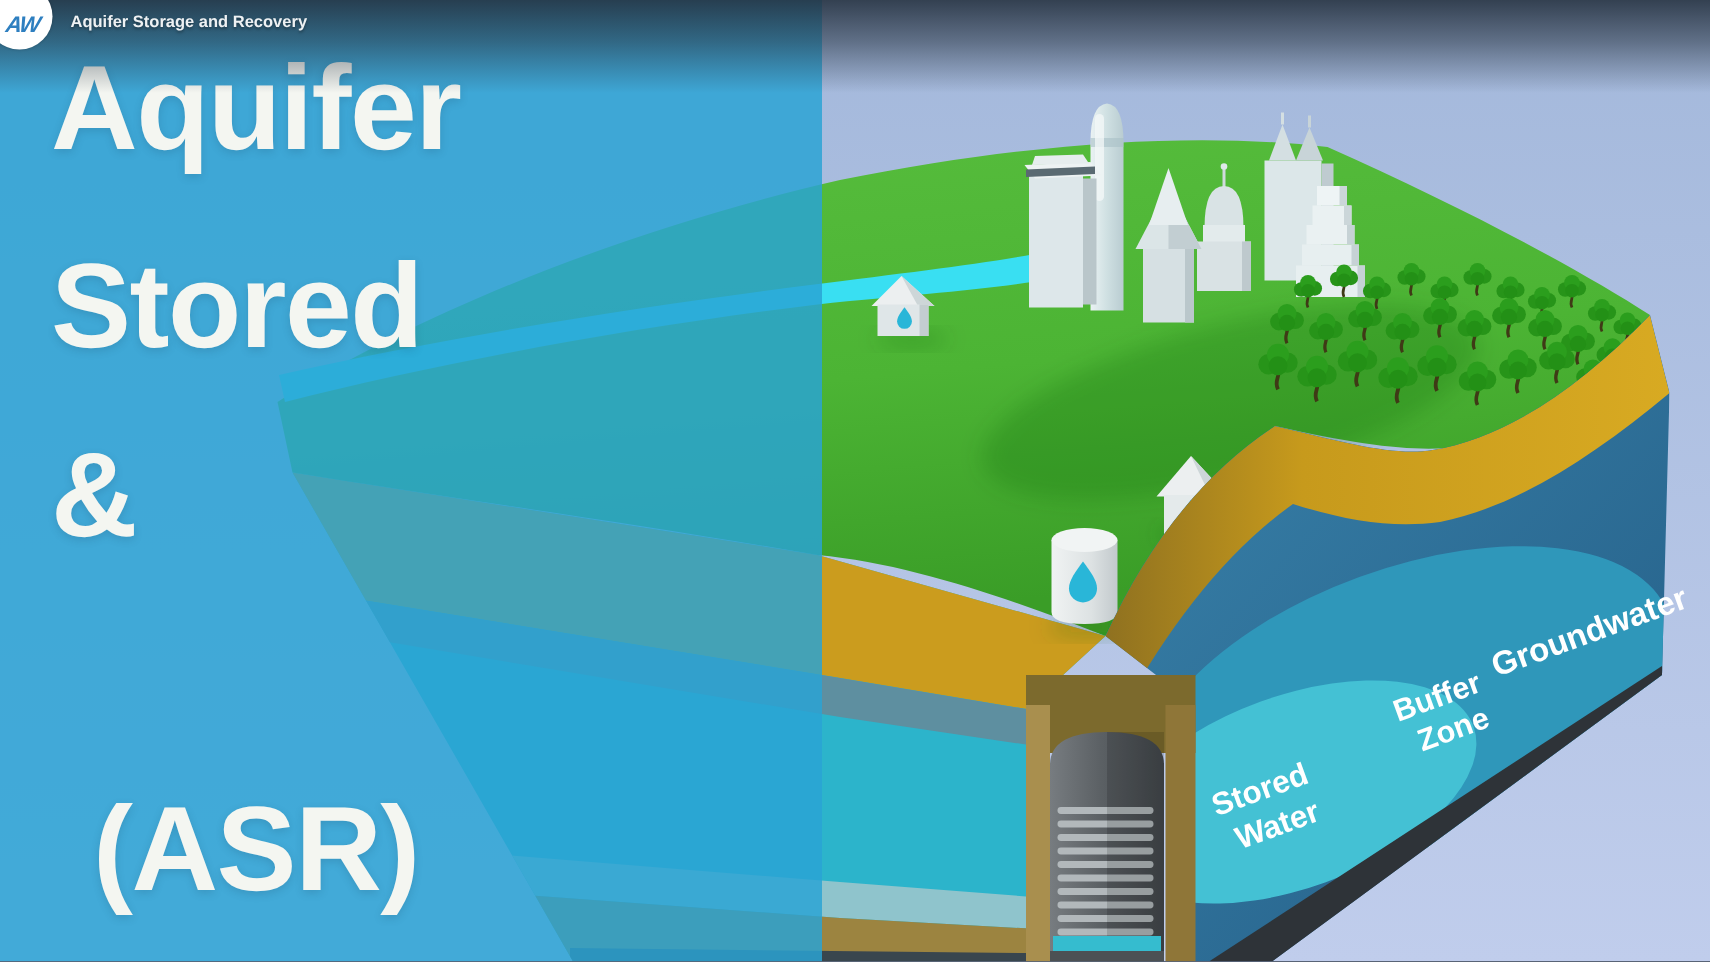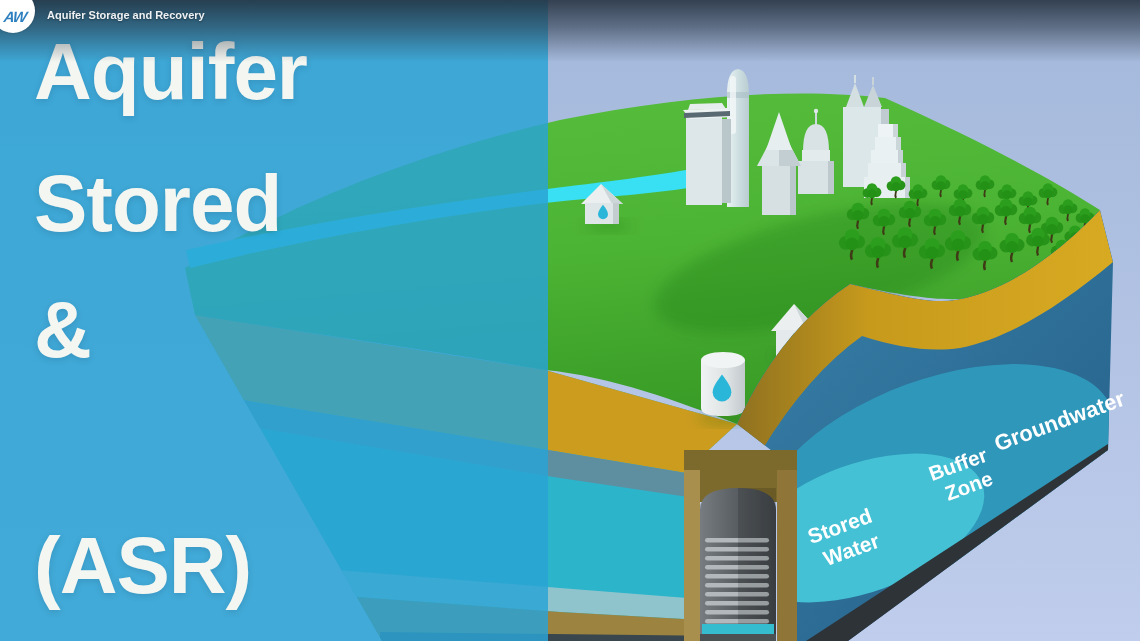--- a/index.html
+++ b/index.html
@@ -10,21 +10,21 @@
   }
   .scene-svg{position:absolute;inset:0;display:block;}
   
   .title-card{position:absolute;left:0;top:0;width:496px;height:641px;pointer-events:none;}
   .tc-line{
     position:absolute;left:34px;font-weight:700;font-size:80px;line-height:1;
     color:#f4f6f1;letter-spacing:-1px;
     text-shadow:0 2px 6px rgba(20,60,90,0.18);
     white-space:nowrap;
   }
-  .tc-1{top:32px;} .tc-2{top:164px;} .tc-3{top:290px;} .tc-4{top:416px;} .tc-5{top:526px;}
+  .tc-1{top:32px;} .tc-2{top:164px;} .tc-3{top:290px;} .tc-4{top:416px;} .tc-5{top:526px;margin-left:28px;}
   
   .topbar{
     position:absolute;left:0;top:0;width:100%;height:62px;
     background:linear-gradient(180deg, rgba(36,48,62,0.88) 0%, rgba(40,52,66,0.55) 45%, rgba(60,80,100,0) 100%);
   }
   .channel-logo{
     position:absolute;left:-9px;top:-11px;width:44px;height:44px;border-radius:50%;
     background:#ffffff;display:flex;align-items:center;justify-content:center;
     box-shadow:0 0 2px rgba(0,0,0,0.25);cursor:pointer;
   }

